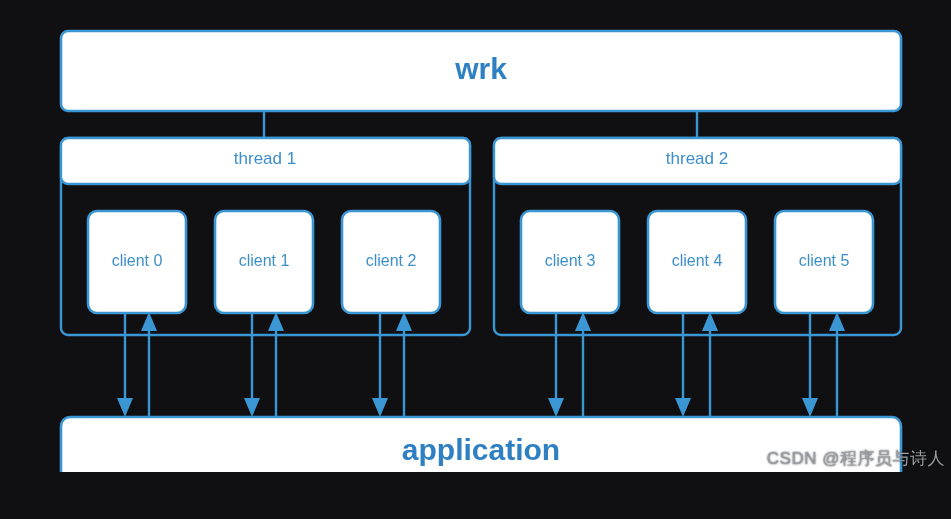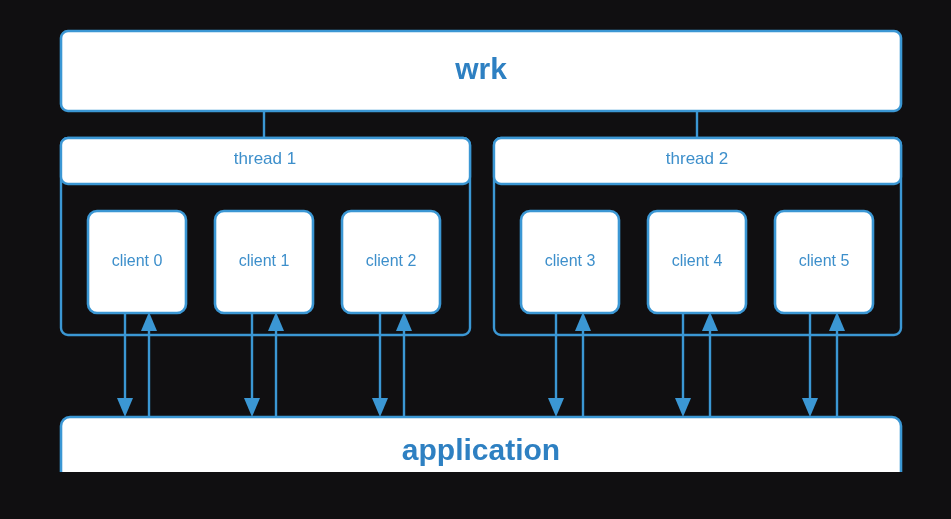--- a/index.html
+++ b/index.html
@@ -169,14 +169,15 @@
       </g>
     </g>
 
     <g>
       <rect class="box-fill box-stroke" x="61" y="417" rx="9" ry="9" width="840" height="75" stroke-width="2.6"></rect>
       <text class="label label-big" x="481" y="452">application</text>
     </g>
 
   </svg>
 
+  <div class="watermark">CSDN @程序员与诗人</div>
 
 </div>
 
 </body></html>

